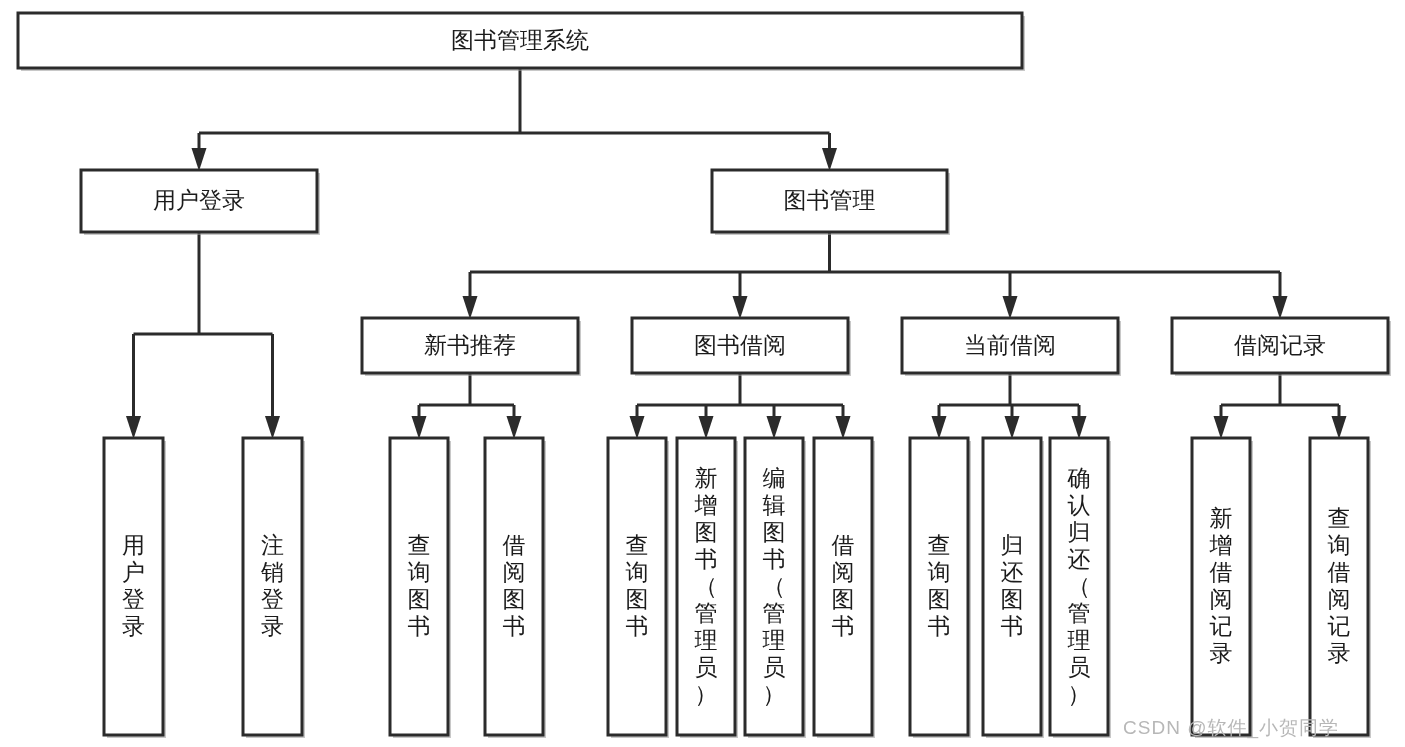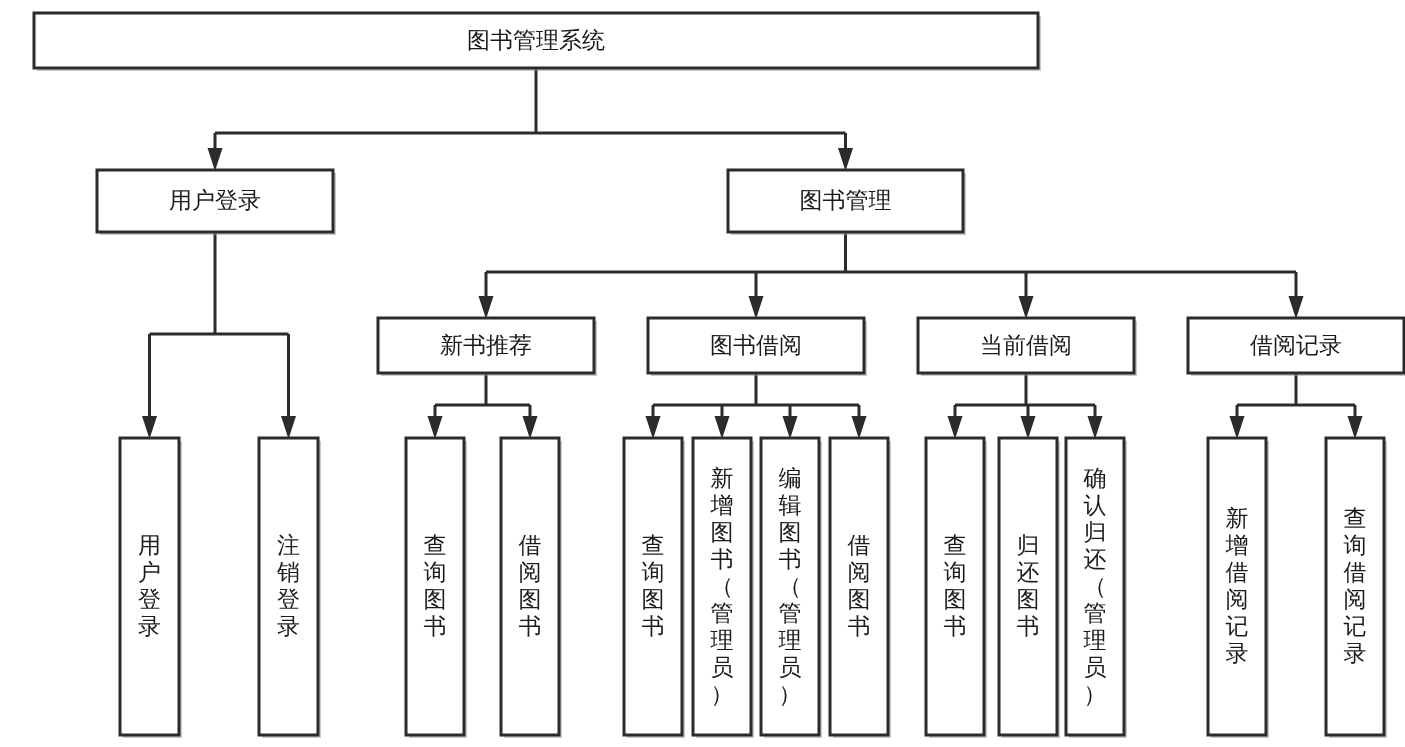--- a/index.html
+++ b/index.html
@@ -9,21 +9,21 @@
   }
   body {
     width: 1405px;
     height: 747px;
     font-family: "Liberation Sans", "DejaVu Sans", sans-serif;
     overflow: hidden;
     position: relative;
   }
   #diagram-root {
     position: absolute;
-    left: 16px;
+    left: 0;
     top: 0;
     width: 1345px;
     height: 747px;
   }
   svg.diagram {
     display: block;
     width: 1405px;
     height: 747px;
   }
   .node-rect {
@@ -305,13 +305,14 @@
           <text x="1339" y="520" class="node-label label-h" font-size="22">查</text>
           <text x="1339" y="547" class="node-label label-h" font-size="22">询</text>
           <text x="1339" y="574" class="node-label label-h" font-size="22">借</text>
           <text x="1339" y="601" class="node-label label-h" font-size="22">阅</text>
           <text x="1339" y="628" class="node-label label-h" font-size="22">记</text>
           <text x="1339" y="655" class="node-label label-h" font-size="22">录</text>
           <title>查询借阅记录</title>
         </g>
       </g>
   </svg>
+  <div class="watermark">CSDN @软件_小贺同学</div>
 </div>
 
 </body></html>

